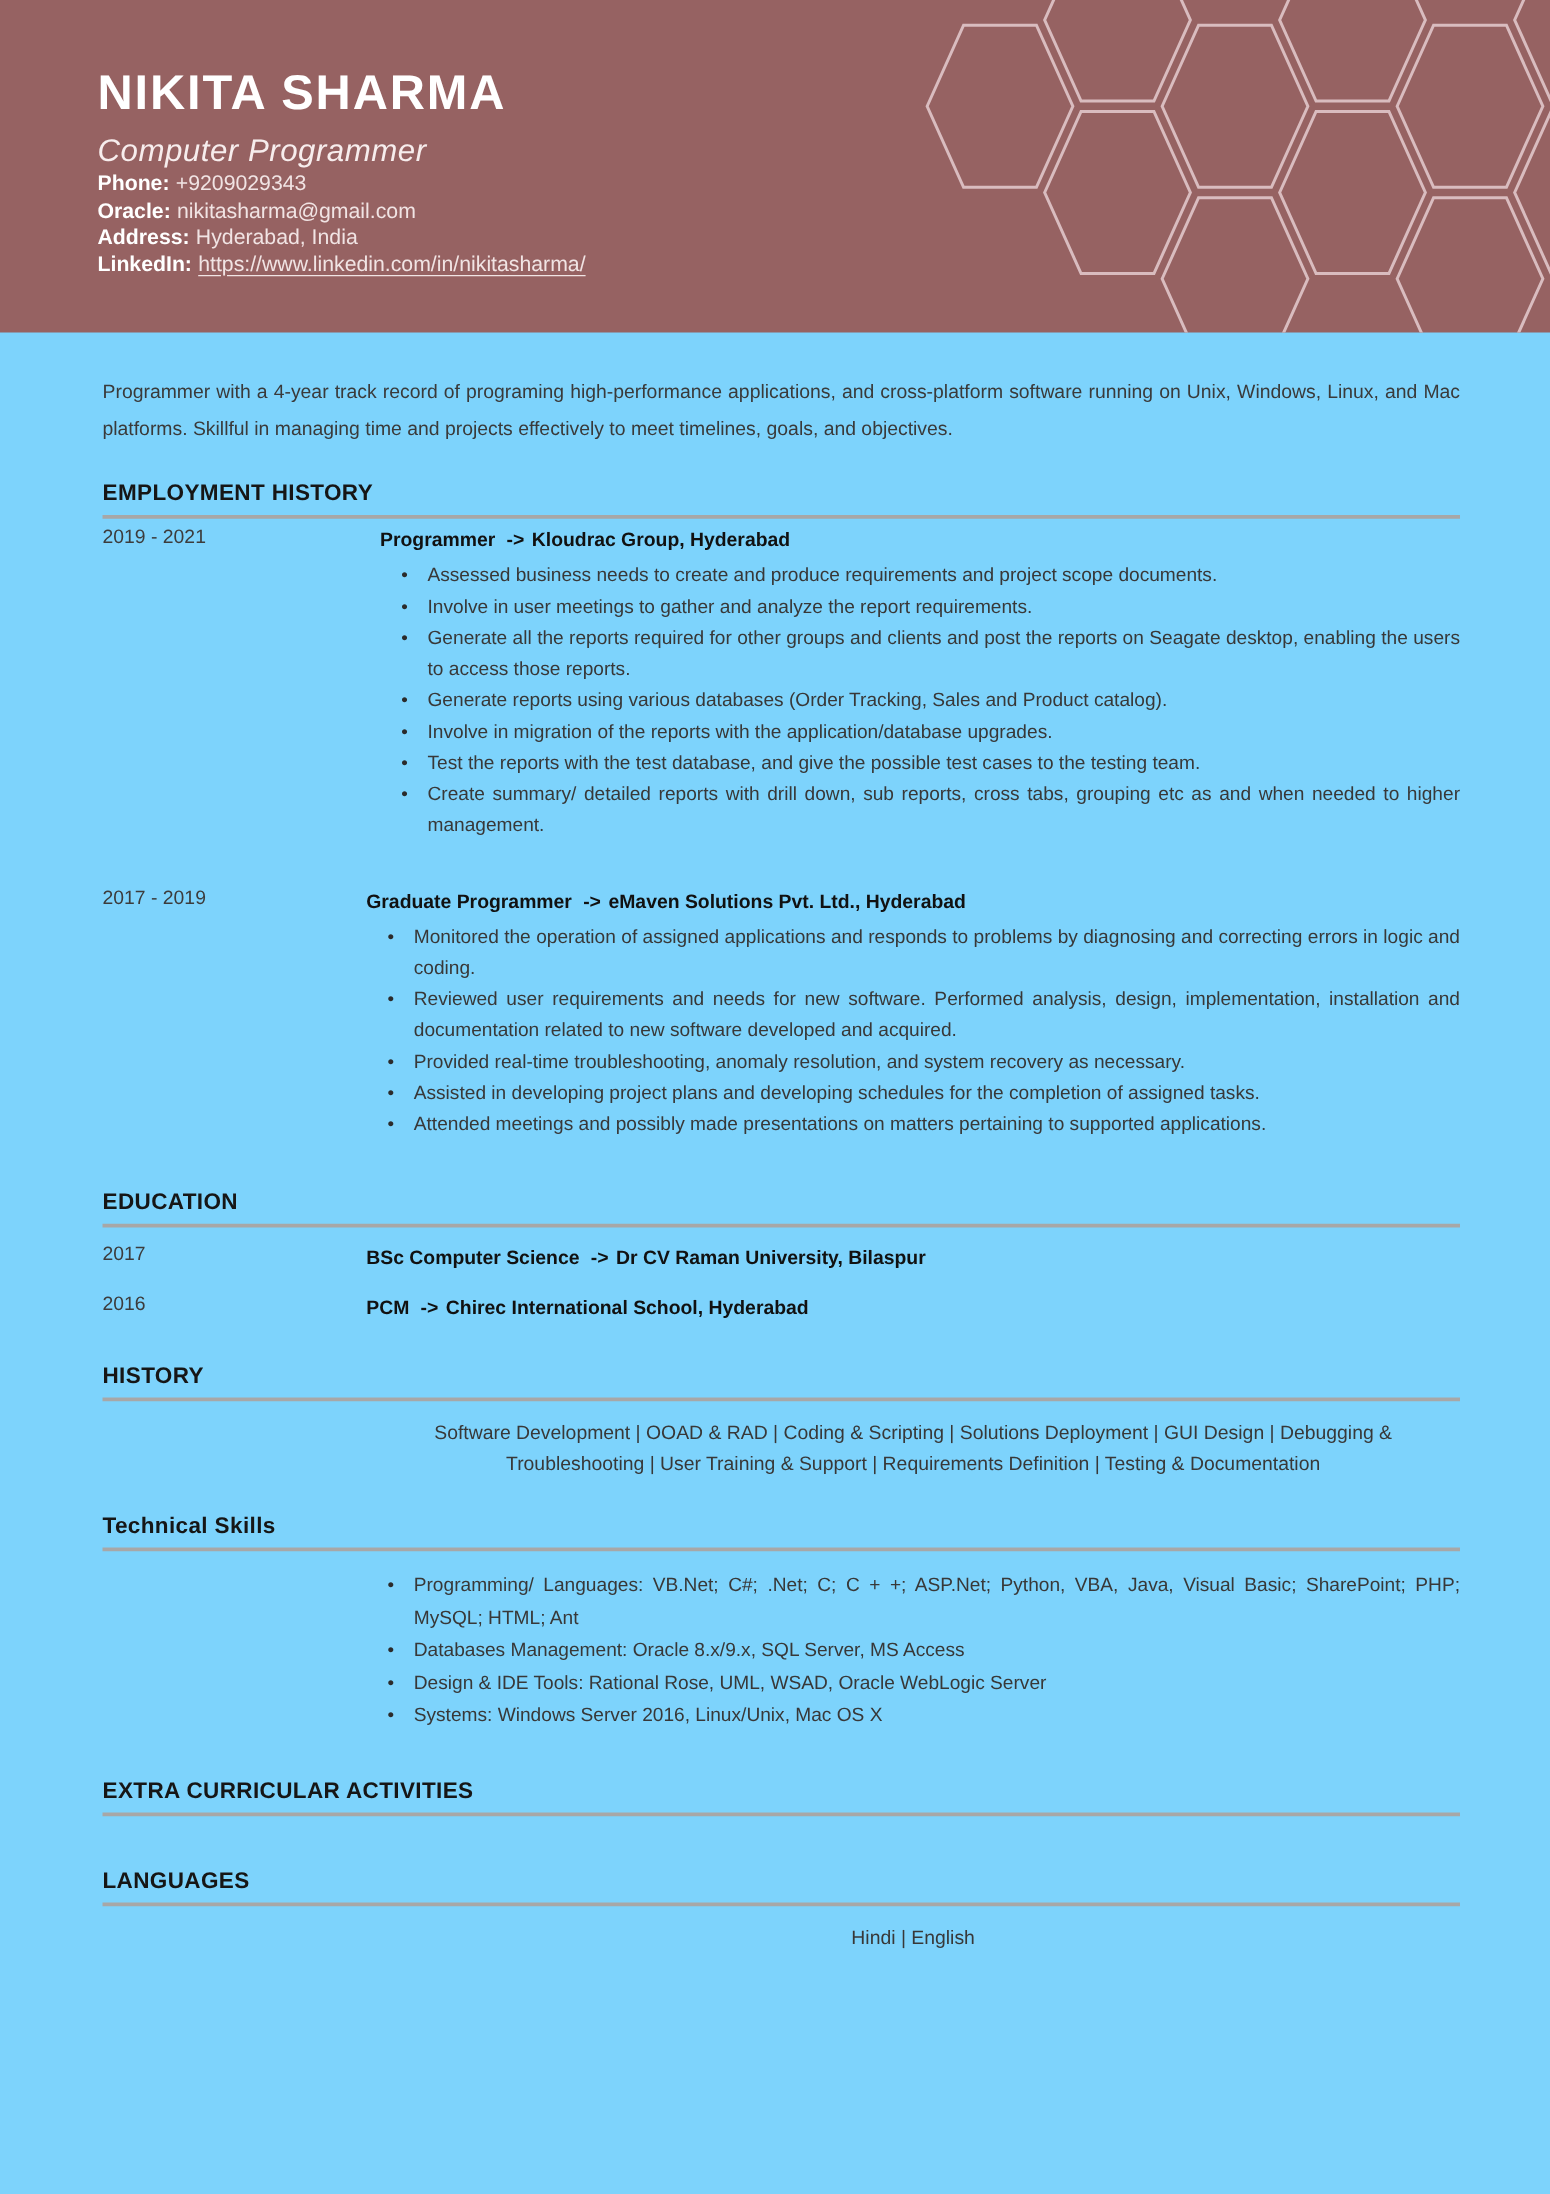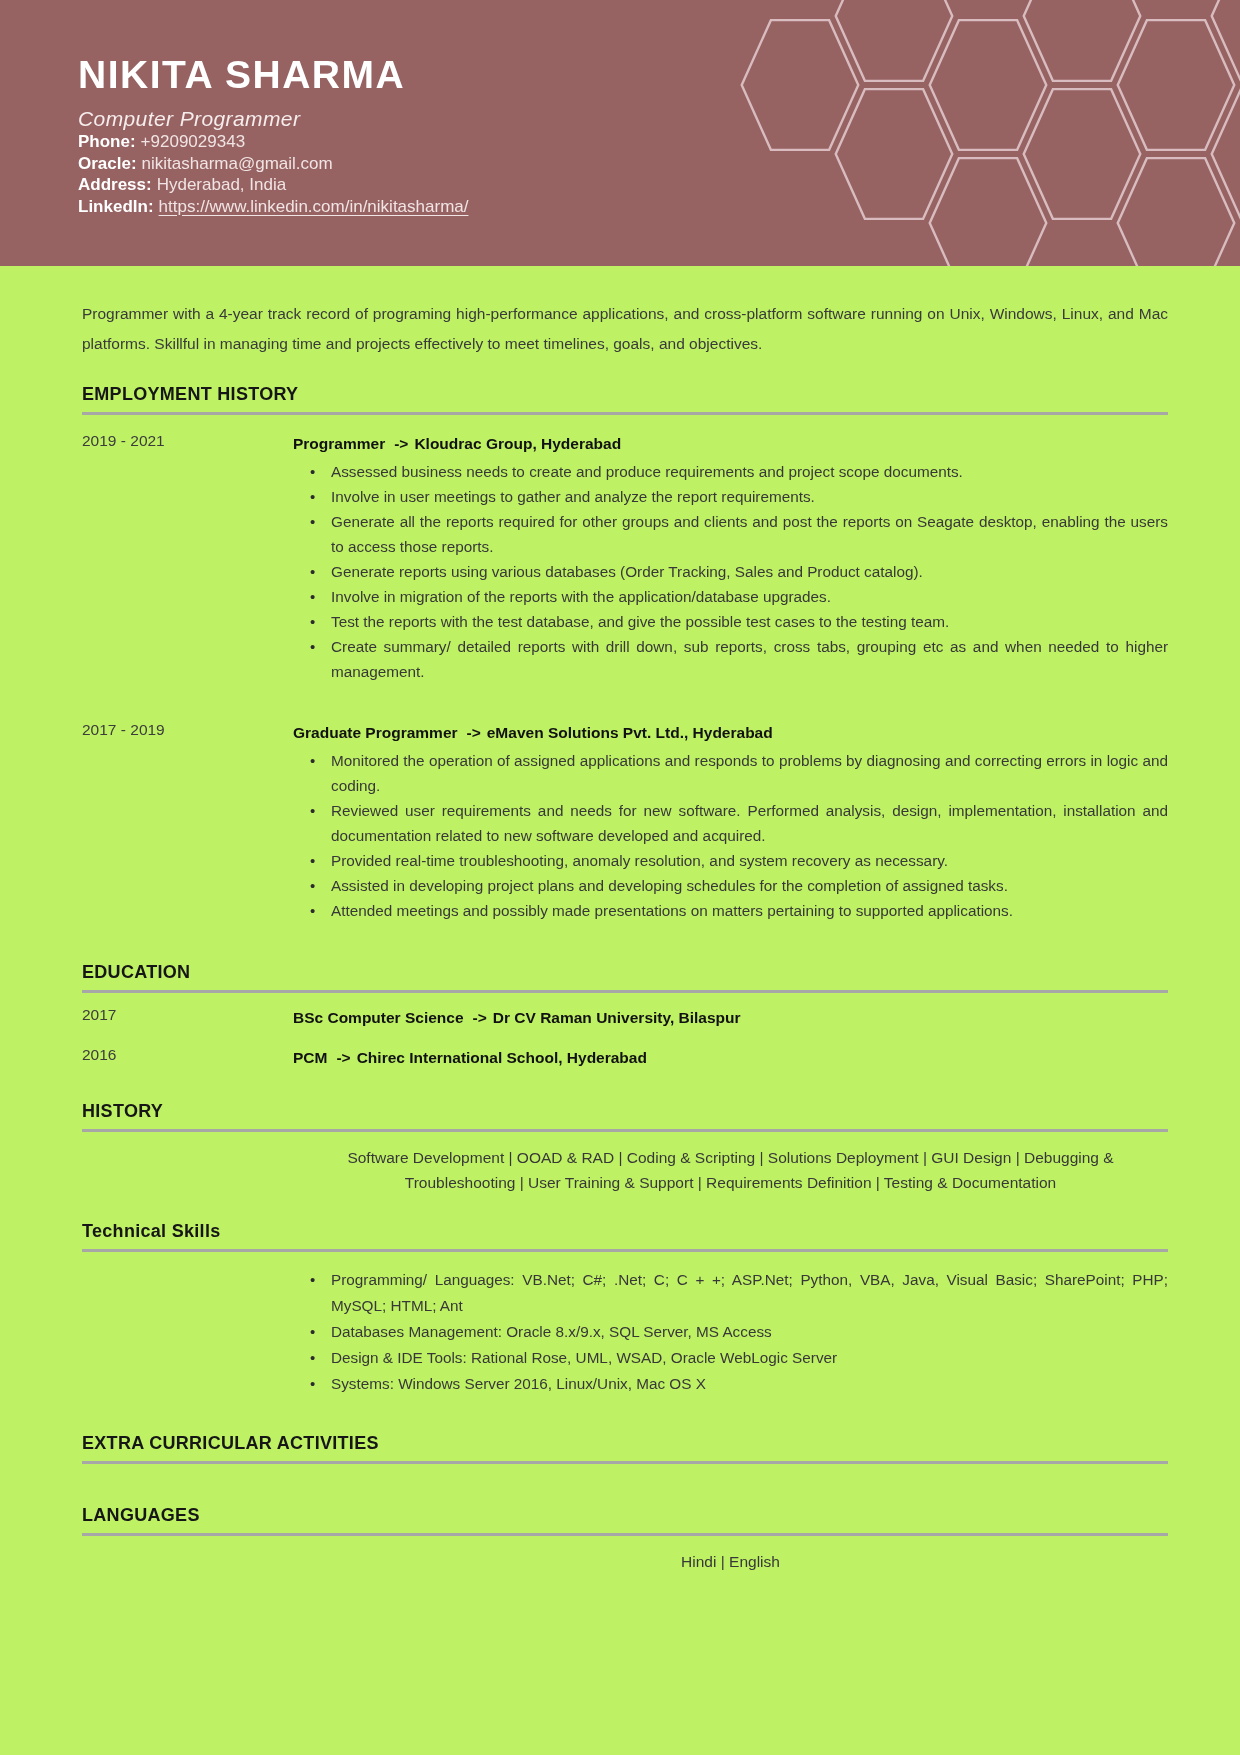--- a/index.html
+++ b/index.html
@@ -3,35 +3,35 @@
 <meta charset="utf-8">
 <style>
   * { margin:0; padding:0; box-sizing:border-box; }
   html,body { background:#ffffff; }
   body {
     width:1240px; height:1755px;
     font-family:"Liberation Sans","DejaVu Sans",sans-serif;
     color:#333333;
     position:relative; overflow:hidden;
   }
-  .page { width:1240px; height:1755px; background:#bef264; }
+  .page { width:1240px; height:1755px; background:#7dd3fc; }
 
   
   .header {
     position:relative; width:1240px; height:266px;
     background:#966262; overflow:hidden;
   }
   .hex-decoration { position:absolute; top:0; right:0; width:1240px; height:266px; }
   .header-content { position:absolute; left:78px; top:54px; }
   .name {
     font-size:39px; font-weight:700; color:#ffffff;
     letter-spacing:1.5px; line-height:42px;
   }
   .job-title {
-    font-size:21px; font-style:italic; color:#f7eded;
+    font-size:25px; font-style:italic; color:#f7eded;
     margin-top:11px; letter-spacing:0.4px;
   }
   .contact { font-size:17px; line-height:21.5px; color:#f1e4e4; }
   .contact .lbl { font-weight:700; color:#ffffff; margin-right:5px; }
   .contact a, .contact .linkval { color:#f1e4e4; text-decoration:underline; text-underline-offset:3px; }
 
   
   .main { padding:0 72px 0 82px; }
   .summary {
     padding-top:33px; font-size:15.5px; line-height:30px;
@@ -55,21 +55,21 @@
     position:relative; padding-left:38px; font-size:15.3px;
     line-height:25px; color:#383838; text-align:justify;
   }
   ul.bullets li::before {
     content:"\2022"; position:absolute; left:17px; top:0;
     font-size:15px; color:#2b2b2b;
   }
   ul.bullets.lh26 li { line-height:26px; }
 
   .mt-emp     { margin-top:27px; }
-  .mt-entry1  { margin-top:17px; }
+  .mt-entry1  { margin-top:6px;gap:11px; }
   .mt-entry2  { margin-top:37px; }
   .mt-edu     { margin-top:41px; }
   .mt-edurow1 { margin-top:13px; }
   .mt-edurow2 { margin-top:16px; }
   .mt-skills  { margin-top:33px; }
   .skills-text{ margin-top:13px; font-size:15.5px; line-height:25px; color:#383838;text-align:center; }
   .mt-tech    { margin-top:28px; }
   .mt-techul  { margin-top:12px; }
   .mt-extra   { margin-top:38px; }
   .subhead    { margin-top:13px; font-size:15.5px; font-weight:700; color:#111111; line-height:24px; }

